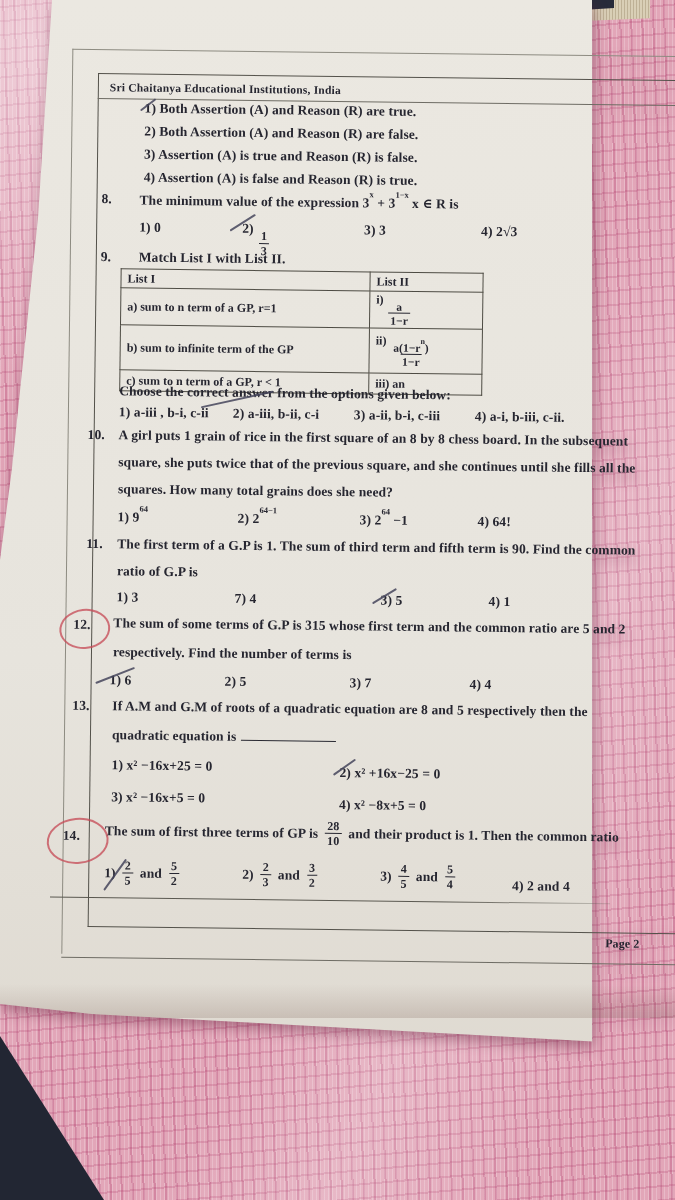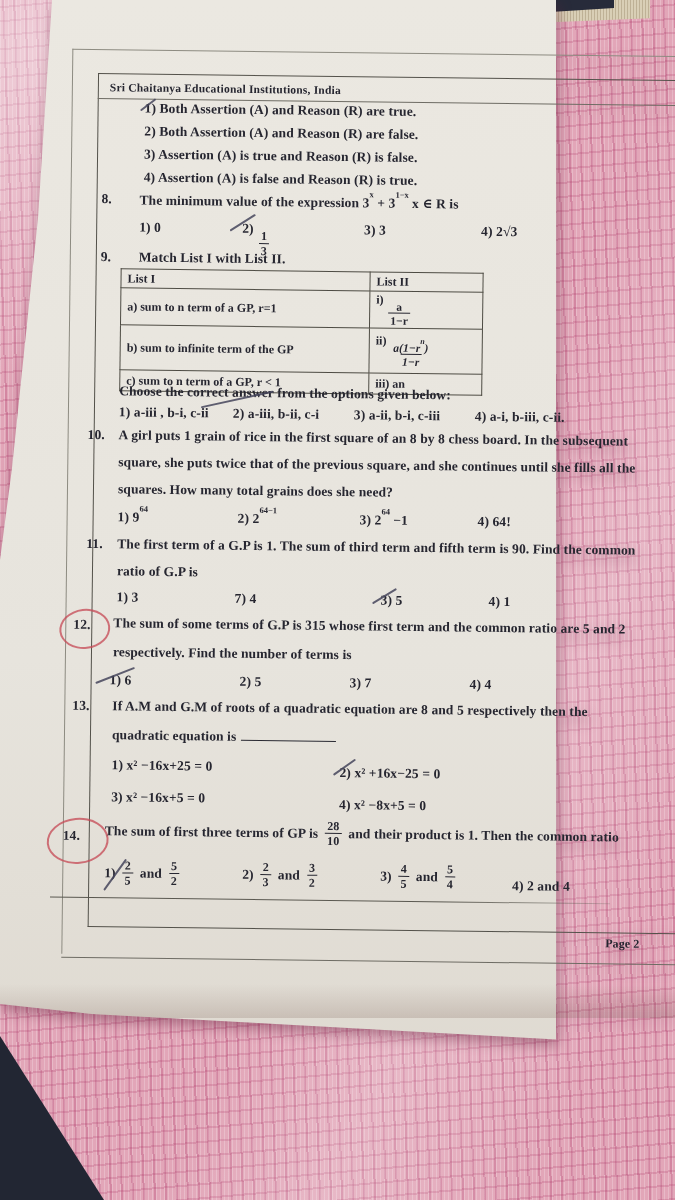--- a/index.html
+++ b/index.html
@@ -22,20 +22,21 @@
     clip-path:polygon(0 0,100% 0,100% 70%,58% 100%,0 34%);
   }
   #navy-top{left:528px;top:0;width:86px;height:13px;background:#272b3a;clip-path:polygon(0 0,100% 0,100% 62%,8% 100%);}
   #navy-corner{left:0;top:1036px;width:104px;height:164px;background:#222633;clip-path:polygon(0 0,100% 100%,0 100%);}
   
   #paper-wrap{left:0;top:0;width:675px;height:1200px;filter:drop-shadow(2px 6px 7px rgba(100,30,60,.45));}
   #paper{
     left:0;top:0;width:556px;height:1200px;
     background:linear-gradient(180deg,#ebe8e1 0%,#e7e4dd 55%,#ded9d0 92%,#d6d1c7 100%);
     clip-path:polygon(52px 0px,675px 0px,675px 1046px,92px 1014px,0px 1004px,0px 560px,12px 468px,38px 218px);
+    padding-left:36px;
   }
   #paper-shade{left:0;top:984px;width:675px;height:34px;background:linear-gradient(180deg,rgba(120,90,80,0),rgba(120,90,80,.22));}
   #sheet{left:0;top:0;width:675px;height:1200px;transform:rotate(0.7deg);transform-origin:340px 80px;color:#262630;}
   
   .rule{position:absolute;background:#6e6c64;height:1.2px;}
   #frame-outer{left:72px;top:52px;width:650px;height:904px;border:1.1px solid #8d8b81;border-right:none;border-bottom:none;}
   #frame-inner{left:98px;top:76px;width:624px;height:852px;border:1.5px solid #53514a;border-right:none;}
   #title-rule{left:98px;top:101px;width:624px;}
   #divider-rule{left:60px;top:900px;width:560px;background:linear-gradient(90deg,#5a5850 70%,rgba(90,88,80,.25));}
   #bottom-rule{left:72px;top:960px;width:650px;height:1.4px;}
@@ -108,21 +109,21 @@
       </tr>
       <tr>
         <td style="height:30px;">a) sum to n term of a GP, r=1</td>
         <td><span>i)</span> <span class="frac" style="font-size:11.5px;">
                   <span class="fn">a</span>
                   <span class="fd">1−r</span>
                 </span></td>
       </tr>
       <tr>
         <td style="height:42px;">b) sum to infinite term of the GP</td>
-        <td><span>ii)</span> <span class="frac" style="font-size:11.5px;font-style:italic;">
+        <td><span>ii)</span> <span class="frac" style="font-size:11.5px;">
                   <span class="fn"><span>a(1−r</span><sup class="s" style="top:-3px;font-size:8px;">n</sup><span>)</span></span>
                   <span class="fd">1−r</span>
                 </span></td>
       </tr>
       <tr>
         <td style="height:18px;">c) sum to n term of a GP, r &lt; 1</td>
         <td>iii) an</td>
       </tr>
     </tbody>
         </table>
@@ -155,21 +156,21 @@
     <div class="t" style="left:495px;top:592px;">4) 1</div>
 
     <div class="t" style="left:80px;top:620px;">
       <span class="rel"><span class="pencircle" style="left:-14px;top:-8px;width:47px;height:36px;transform:rotate(-7deg);"></span><span>12.</span></span>
     </div>
     <div class="t" style="left:120px;top:618px;">The sum of some terms of G.P is 315 whose first term and the common ratio are 5 and 2</div>
     <div class="t" style="left:120px;top:647px;">respectively. Find the number of terms is</div>
     <div class="t" style="left:117px;top:675px;">
       <span class="rel"><span class="strike" style="left:-14px;top:10px;width:42px;transform:rotate(-22deg);"></span><span>1) 6</span></span>
     </div>
-    <div class="t" style="left:247px;top:675px;text-align:right;">2) 5</div>
+    <div class="t" style="left:232px;top:675px;text-align:right;">2) 5</div>
     <div class="t" style="left:357px;top:675px;">3) 7</div>
     <div class="t" style="left:477px;top:675px;">4) 4</div>
 
     <div class="t" style="left:80px;top:701px;">13.</div>
     <div class="t" style="left:120px;top:701px;">If A.M and G.M of roots of a quadratic equation are 8 and 5 respectively then the</div>
     <div class="t" style="left:120px;top:729px;"><span>quadratic equation is</span><span class="blank"></span></div>
     <div class="t" style="left:120px;top:760px;">1) x² −16x+25 = 0</div>
     <div class="t" style="left:348px;top:765px;">
       <span class="rel"><span class="strike" style="left:-6px;top:9px;width:27px;transform:rotate(-36deg);"></span><span>2) x² +16x−25 = 0</span></span>
     </div>

